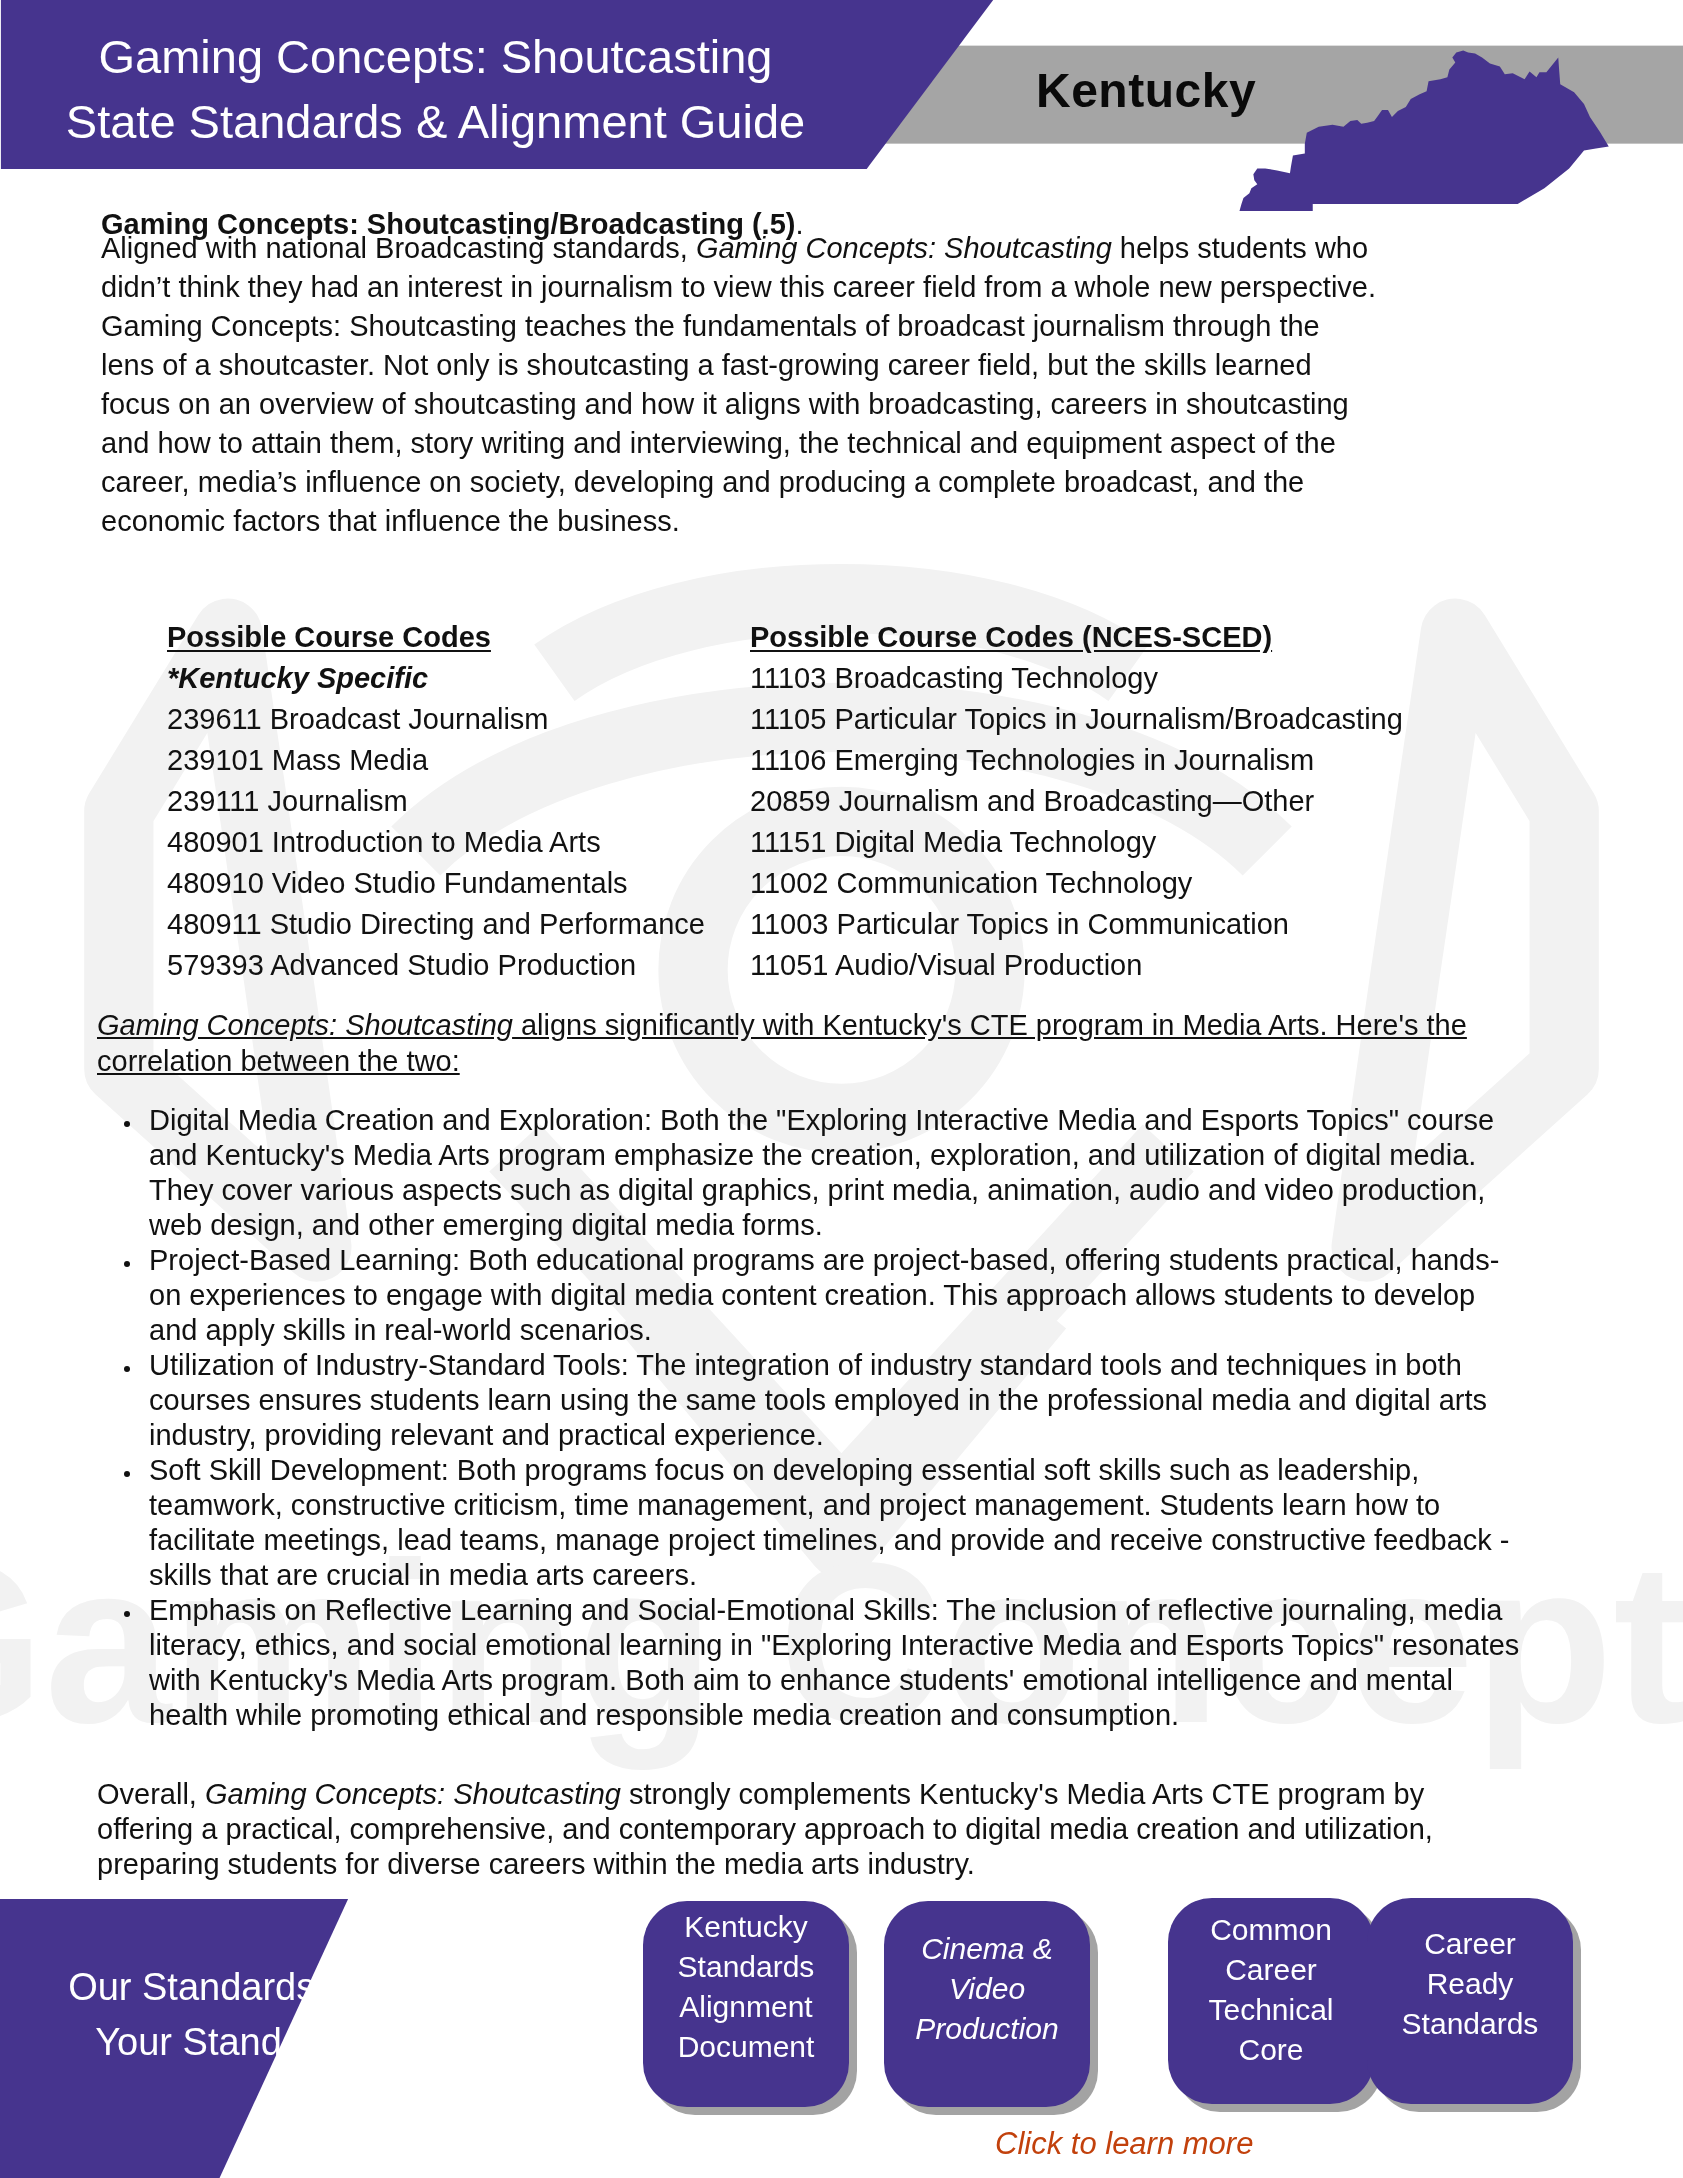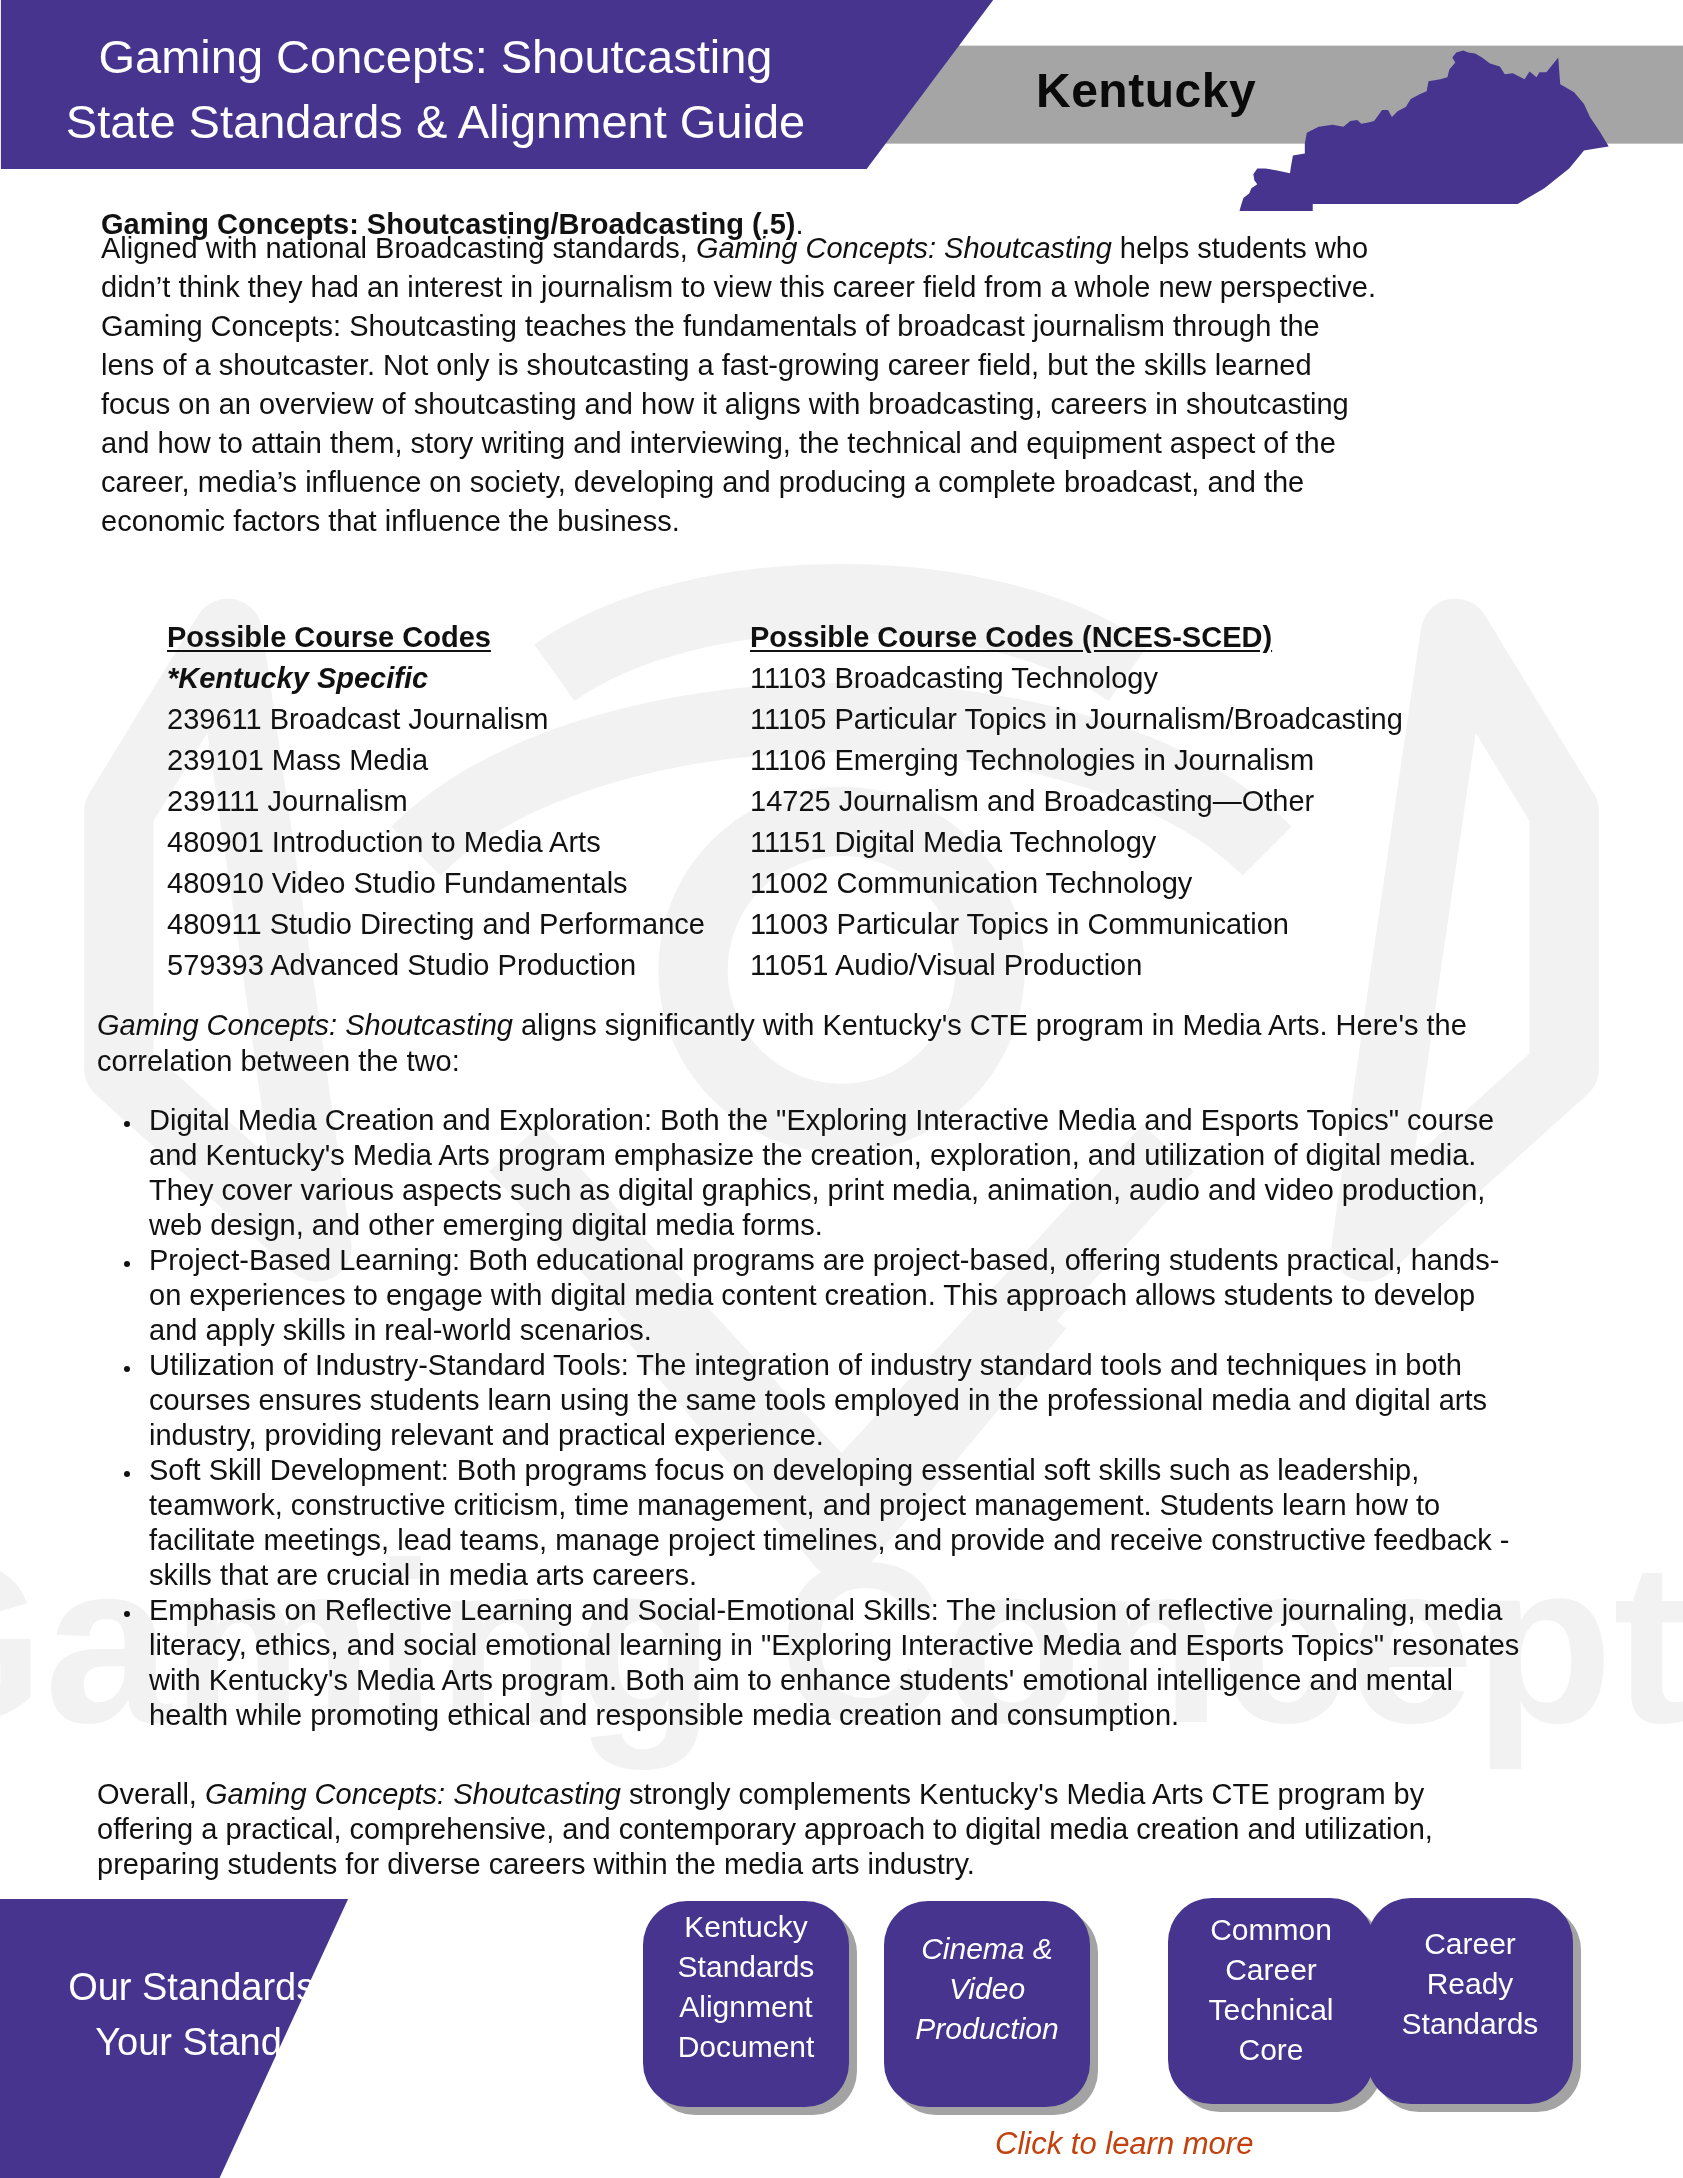--- a/index.html
+++ b/index.html
@@ -28,21 +28,21 @@
   .intro-body { position: absolute; left: 101px; top: 229px; width: 1525px; font-size: 29px; line-height: 39px; }
   .intro-body p { white-space: nowrap; }
 
   .codes { position: absolute; top: 617px; font-size: 29px; line-height: 41px; }
   .codes.left { left: 167px; }
   .codes.right { left: 750px; }
   .codes .hdr { font-weight: bold; text-decoration: underline; text-underline-offset: 3px; }
   .codes .sub { font-weight: bold; font-style: italic; }
   .codes div { white-space: nowrap; }
 
-  .align-intro { position: absolute; left: 97px; top: 1007px; width: 1544px; font-size: 29px; line-height: 36px; }
+  .align-intro { position: absolute; left: 97px; top: 1007px; width: 1544px; font-size: 29px; line-height: 36px; text-decoration: underline; }
   .align-intro p { white-space: nowrap; }
 
   .bullets { position: absolute; left: 149px; top: 1103px; width: 1485px; font-size: 29px; line-height: 35px; list-style: none; }
   .bullets li { position: relative; }
   .bullets li::before {
     content: ""; position: absolute; left: -25px; top: 18px; width: 6px; height: 6px; border-radius: 50%; background: #111111;
   }
   .bullets li span.line { display: block; white-space: nowrap; }
 
   .overall { position: absolute; left: 97px; top: 1777px; width: 1544px; font-size: 29px; line-height: 35px; }
@@ -143,21 +143,21 @@
     <div>480910 Video Studio Fundamentals</div>
     <div>480911 Studio Directing and Performance</div>
     <div>579393 Advanced Studio Production</div>
   </div>
 
   <div class="codes right">
     <div class="hdr">Possible Course Codes (NCES-SCED)</div>
     <div>11103 Broadcasting Technology</div>
     <div>11105 Particular Topics in Journalism/Broadcasting</div>
     <div>11106 Emerging Technologies in Journalism</div>
-    <div>14725 Journalism and Broadcasting—Other</div>
+    <div>20859 Journalism and Broadcasting—Other</div>
     <div>11151 Digital Media Technology</div>
     <div>11002 Communication Technology</div>
     <div>11003 Particular Topics in Communication</div>
     <div>11051 Audio/Visual Production</div>
   </div>
 
   <div class="align-intro">
     <p><em>Gaming Concepts: Shoutcasting</em><span> aligns significantly with Kentucky's CTE program in Media Arts. Here's the</span></p>
     <p>correlation between the two:</p>
   </div>

